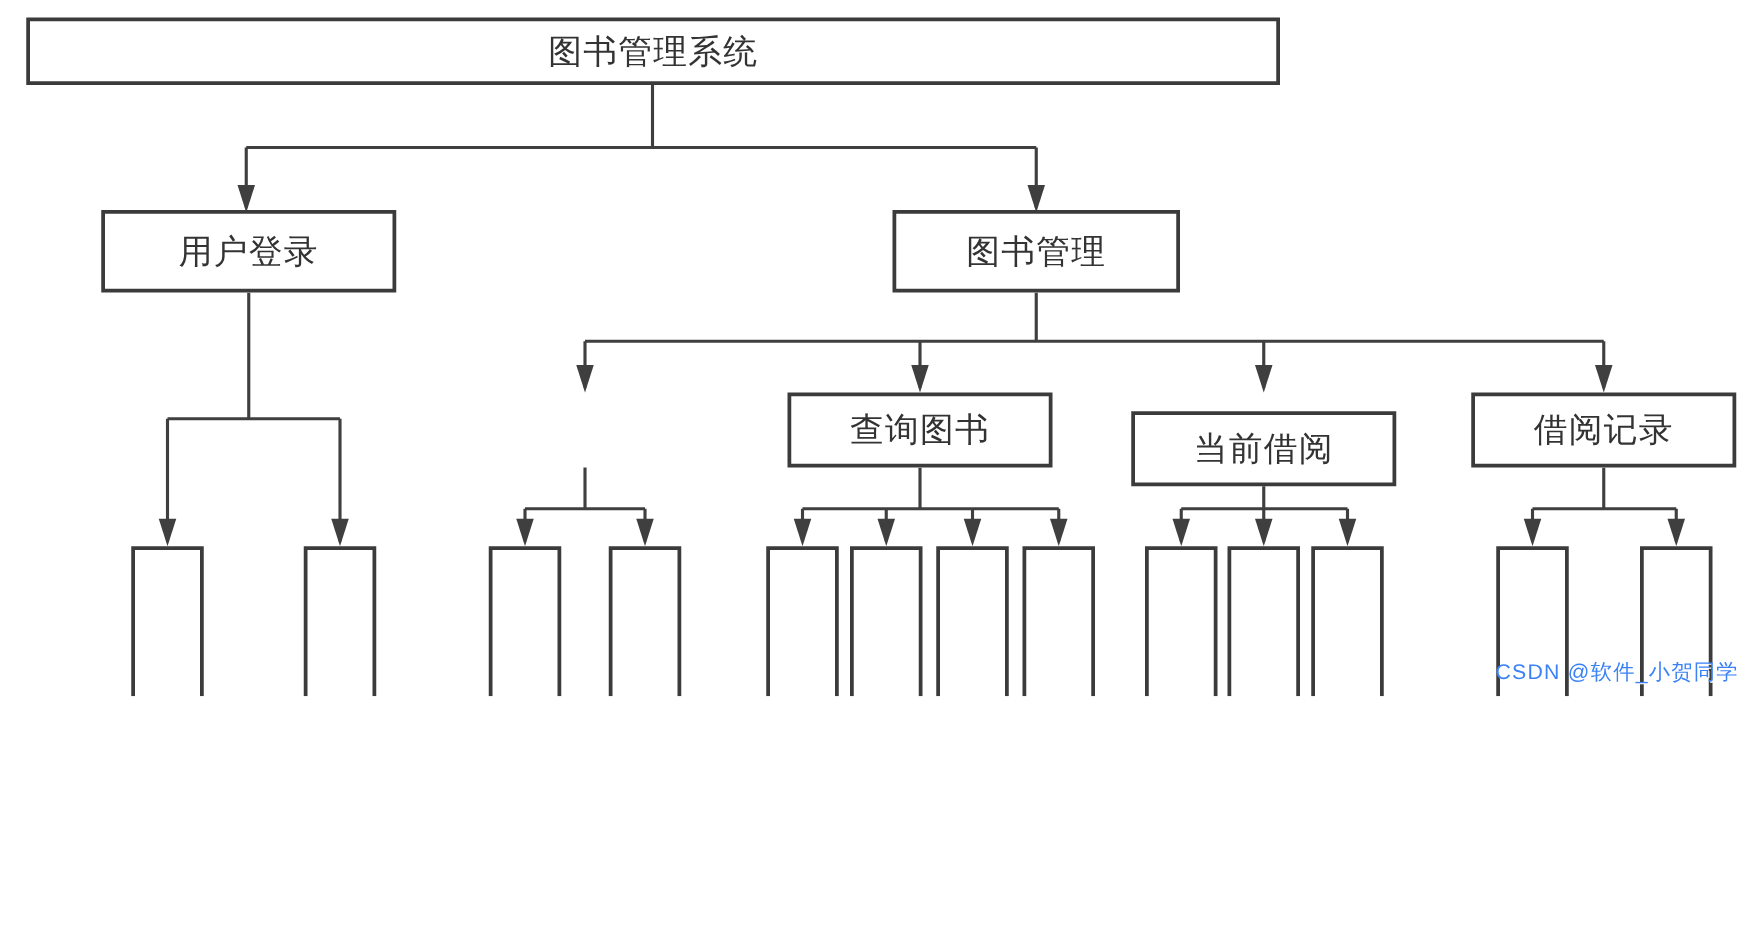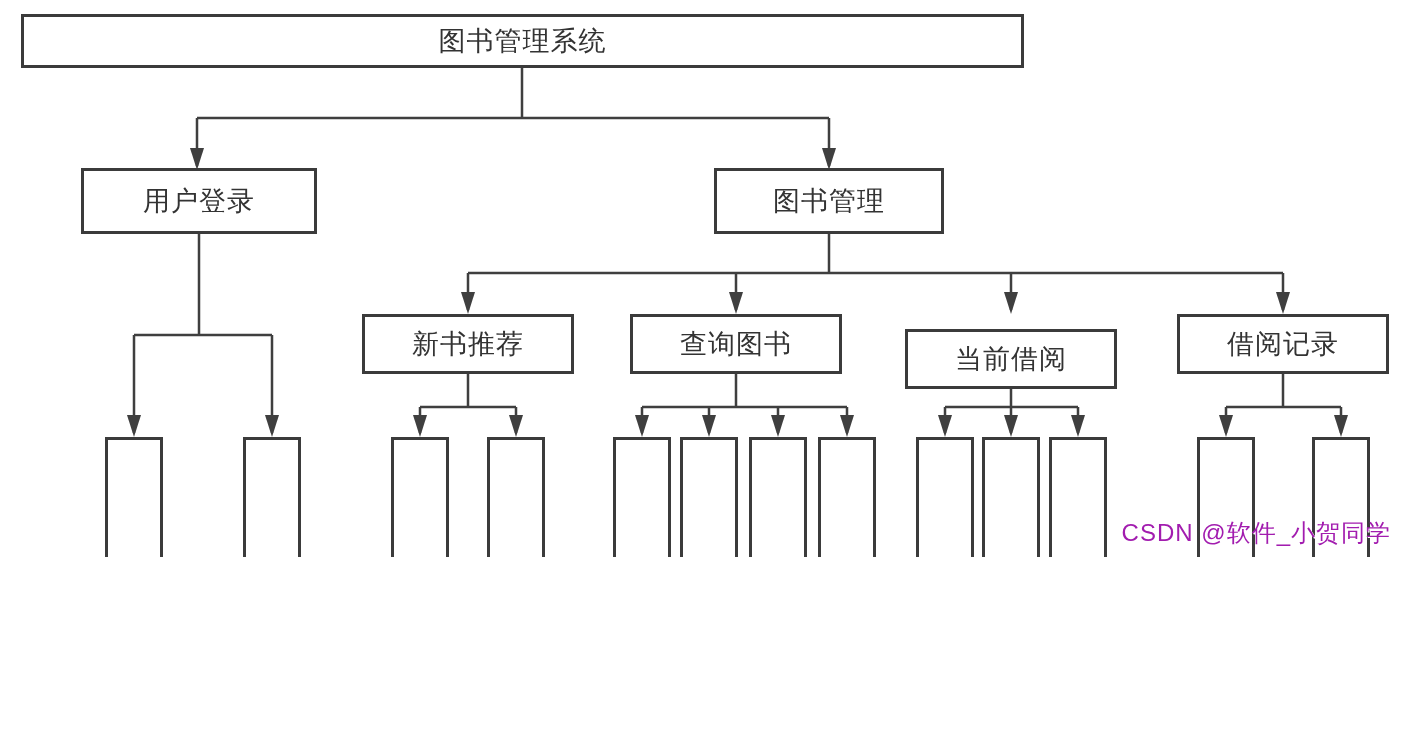--- a/index.html
+++ b/index.html
@@ -45,22 +45,22 @@
     justify-content: center;
     font-size: 24px;
     letter-spacing: 5px;
     color: #333333;
     line-height: 1;
   }
   .watermark {
     position: absolute;
     right: 14px;
     bottom: 8px;
-    font-size: 24px;
-    color: #a21caf;
+    font-size: 17px;
+    color: #3b82f6;
     letter-spacing: 1px;
     white-space: nowrap;
     text-shadow: 1px 1px 0 #ffffff;
   }
 </style>
 </head>
 <body>
 
 <div class="canvas">
 
@@ -109,21 +109,20 @@
       <polygon points="1219,415 1233,415 1226,437"></polygon>
       <polygon points="1334,415 1348,415 1341,437"></polygon>
     </g>
   </svg>
 
   <div class="hbox" style="left:21px; top:14px; width:1003px; height:54px;">图书管理系统</div>
 
   <div class="hbox" style="left:81px; top:168px; width:236px; height:66px;">用户登录</div>
   <div class="hbox" style="left:714px; top:168px; width:230px; height:66px;">图书管理</div>
 
-  <div class="hbox" style="left:362px; top:314px; width:212px; height:60px;">新书推荐</div>
   <div class="hbox" style="left:630px; top:314px; width:212px; height:60px;">查询图书</div>
   <div class="hbox" style="left:905px; top:329px; width:212px; height:60px;">当前借阅</div>
   <div class="hbox" style="left:1177px; top:314px; width:212px; height:60px;">借阅记录</div>
 
   <div class="vbox" style="left:105px;">用户登录</div>
   <div class="vbox" style="left:243px;">注销登录</div>
 
   <div class="vbox" style="left:391px;">查询图书</div>
   <div class="vbox" style="left:487px;">借阅图书</div>
 

